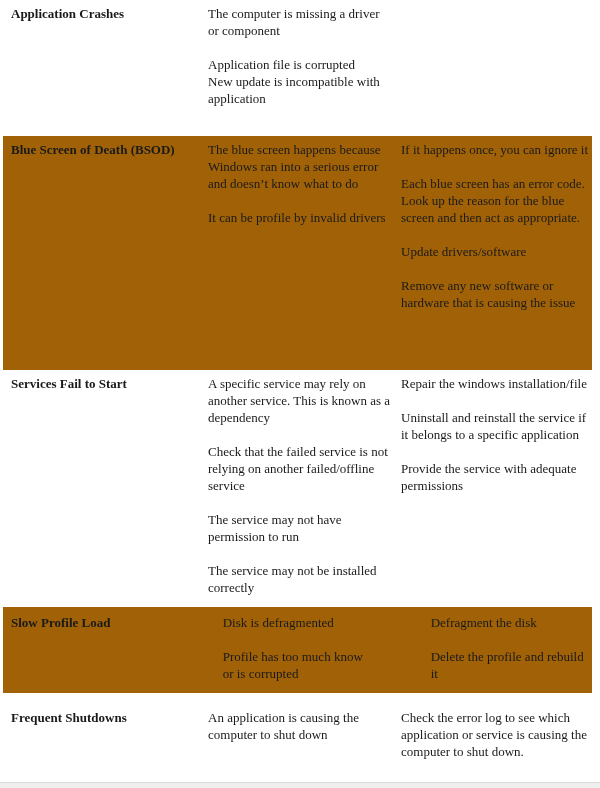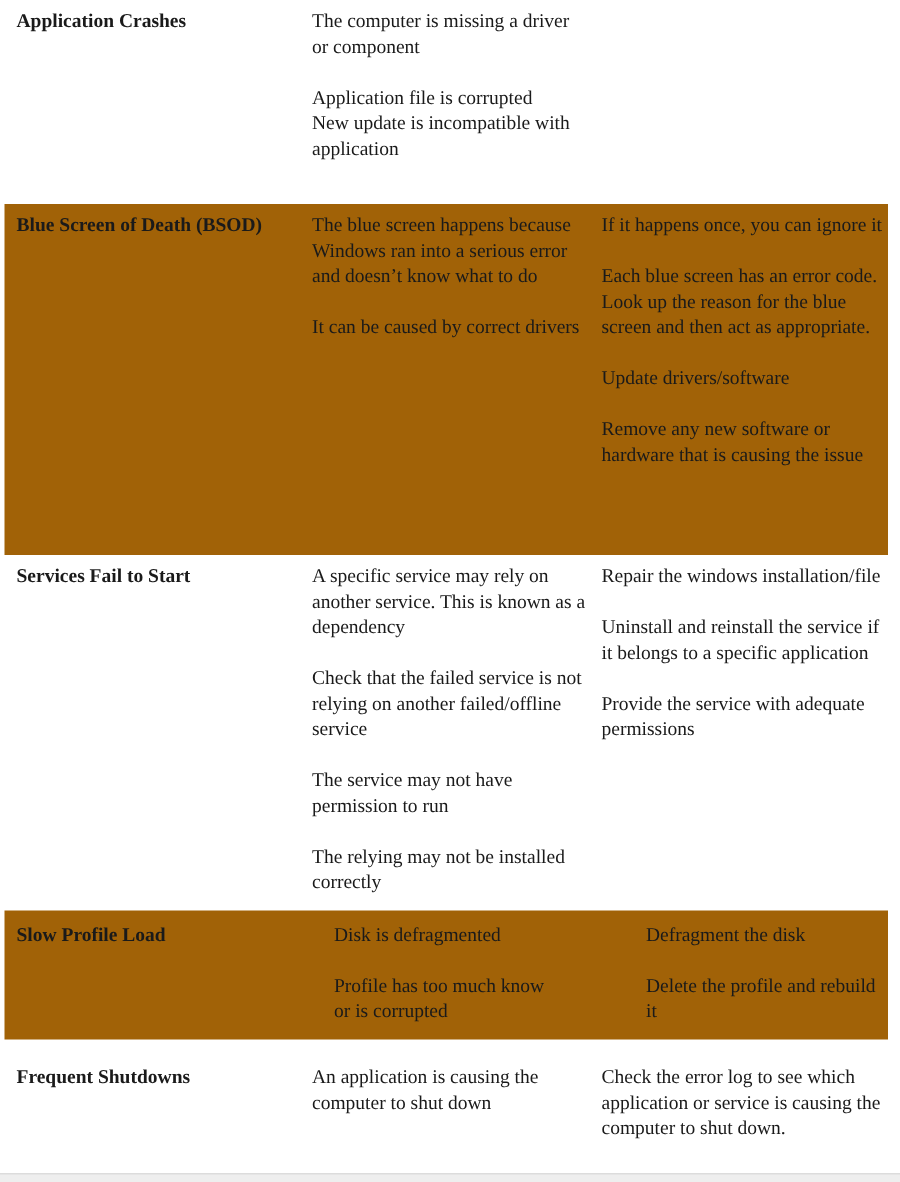--- a/index.html
+++ b/index.html
@@ -70,39 +70,39 @@
 New update is incompatible with application</p>
     </div>
   </div>
 
   <div class="row r2 shaded">
     <div class="cell c1">
       <div>Blue Screen of Death (BSOD)</div>
     </div>
     <div class="cell c2">
       <p class="para">The blue screen happens because Windows ran into a serious error and doesn’t know what to do</p>
-      <p class="para">It can be caused by correct drivers</p>
+      <p class="para">It can be profile by invalid drivers</p>
     </div>
     <div class="cell c3">
       <p class="para">If it happens once, you can ignore it</p>
       <p class="para">Each blue screen has an error code.  Look up the reason for the blue screen and then act as appropriate.</p>
       <p class="para">Update drivers/software</p>
       <p class="para">Remove any new software or hardware that is causing the issue</p>
     </div>
   </div>
 
   <div class="row r3">
     <div class="cell c1">
       <div>Services Fail to Start</div>
     </div>
     <div class="cell c2">
       <p class="para">A specific service may rely on another service.  This is known as a dependency</p>
       <p class="para">Check that the failed service is not relying on another failed/offline service</p>
       <p class="para">The service may not have permission to run</p>
-      <p class="para">The relying may not be installed correctly</p>
+      <p class="para">The service may not be installed correctly</p>
     </div>
     <div class="cell c3">
       <p class="para">Repair the windows installation/file</p>
       <p class="para">Uninstall and reinstall the service if it belongs to a specific application</p>
       <p class="para">Provide the service with adequate permissions</p>
     </div>
   </div>
 
   <div class="row r4 shaded">
     <div class="cell c1">

